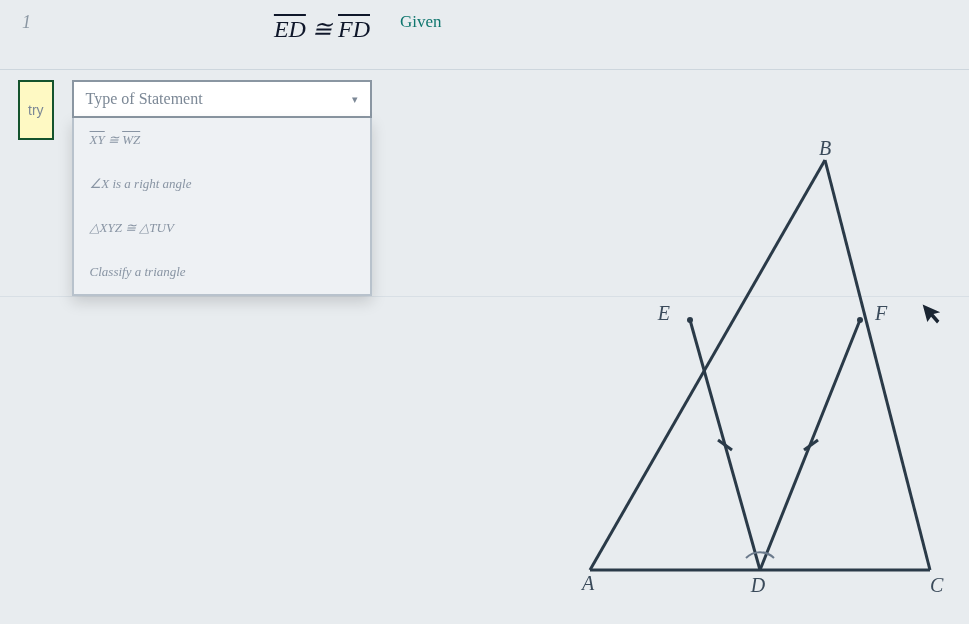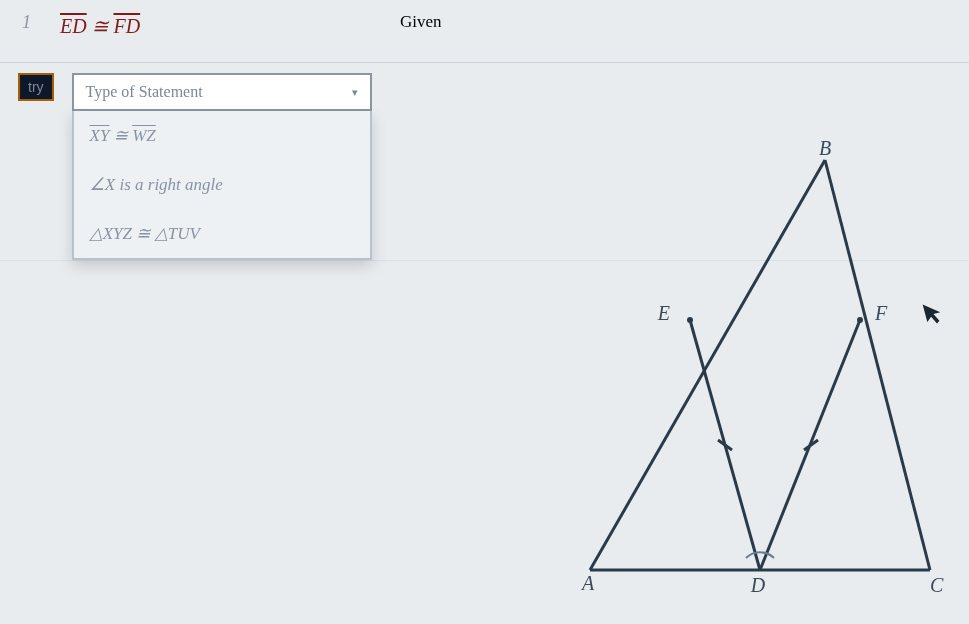--- a/index.html
+++ b/index.html
@@ -20,43 +20,43 @@
     .step-num {
       width: 60px;
       padding-left: 22px;
       padding-top: 4px;
       font-size: 18px;
       font-style: italic;
       color: #8a96a2;
     }
     .statements-col {
       width: 310px;
-      text-align: left;
-      font-size: 20px;
+      text-align: right;
+      font-size: 24px;
       font-style: italic;
-      color: #7f1d1d;
+      color: #0f172a;
       line-height: 1.8;
     }
     .reason-col {
       padding-left: 30px;
       padding-top: 4px;
       font-size: 17px;
-      color: #000000;
+      color: #0f766e;
     }
     .overline { text-decoration: overline; }
     .second-row {
       display: flex;
       align-items: flex-start;
       padding: 10px 0 0 18px;
       border-bottom: 1px solid #d8dfe5;
     }
     .try-btn {
-      border: 2px solid #a16207;
-      background: #0f172a;
-      padding: 4px 8px;
+      border: 2px solid #14532d;
+      background: #fef9c3;
+      padding: 20px 8px;
       font-size: 14px;
       color: #7c8896;
       margin-right: 18px;
       cursor: pointer;
     }
     .dropdown-wrap { position: relative; width: 300px; }
     .dropdown-header {
       border: 2px solid #8a96a2;
       background: #ffffff;
       padding: 8px 12px;
@@ -69,21 +69,21 @@
     }
     .caret { font-size: 11px; color: #7c8896; }
     .dropdown-menu {
       border: 2px solid #b8c2cc;
       border-top: none;
       background: #eef1f4;
       box-shadow: 0 6px 14px rgba(0,0,0,0.15);
     }
     .menu-item {
       padding: 14px 16px;
-      font-size: 17px;
+      font-size: 13px;
       color: #8894a3;
       cursor: pointer;
       font-style: italic;
     }
     .diagram {
       position: absolute;
       left: 570px;
       top: 140px;
       width: 380px;
       height: 460px;
@@ -118,20 +118,21 @@
     <div class="dropdown-header">
       <span>Type of Statement</span>
       <span class="caret">▾</span>
     </div>
     <div class="dropdown-menu">
       <div class="menu-item">
         <span class="overline">XY</span> ≅ <span class="overline">WZ</span>
       </div>
       <div class="menu-item">∠X is a right angle</div>
       <div class="menu-item">△XYZ ≅ △TUV</div>
+      <div class="menu-item">Classify a triangle</div>
     </div>
   </div>
 </div>
 
 <div class="diagram">
   <svg width="380" height="460" viewBox="0 0 380 460">
 
     <line x1="20" y1="430" x2="255" y2="20" stroke="#2a3a48" stroke-width="3"></line>
     <line x1="255" y1="20" x2="360" y2="430" stroke="#2a3a48" stroke-width="3"></line>
     <line x1="20" y1="430" x2="360" y2="430" stroke="#2a3a48" stroke-width="3"></line>

